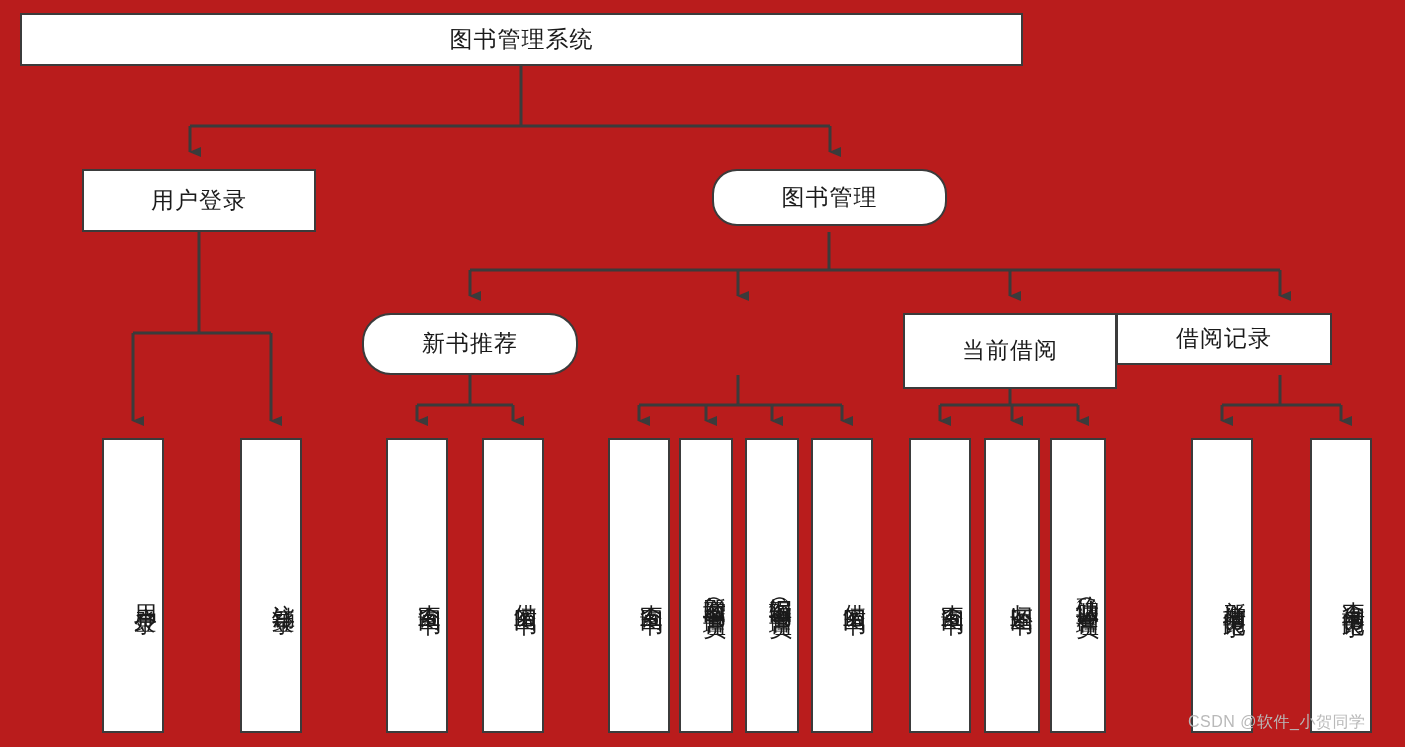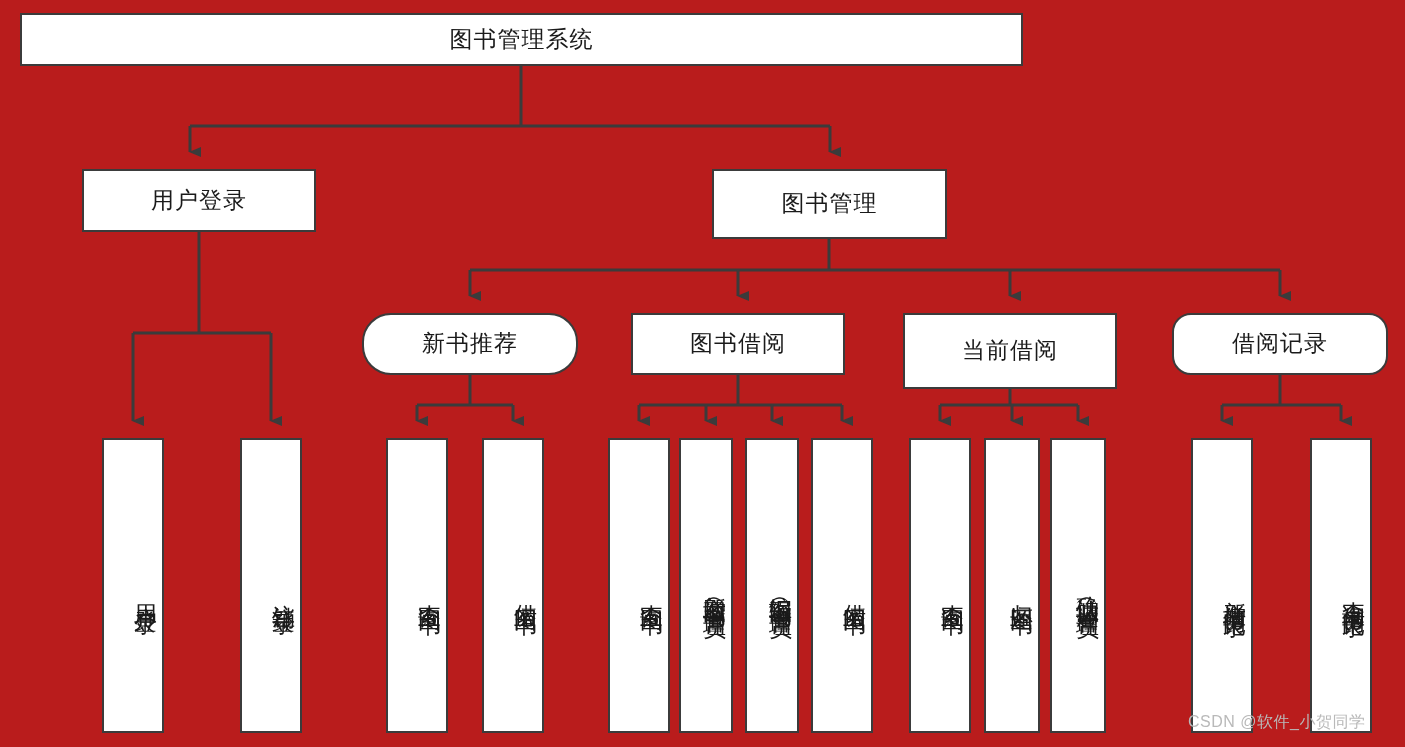--- a/index.html
+++ b/index.html
@@ -119,34 +119,31 @@
     </g>
   </svg>
 
   <div class="node horiz" id="n-root" style="left: 20px; top: 13px; width: 1003px; height: 53px;">
     <span>图书管理系统</span>
   </div>
 
   <div class="node horiz" id="n-l2-0" style="left: 82px; top: 169px; width: 234px; height: 63px;">
     <span>用户登录</span>
   </div>
-  <div class="node horiz" id="n-l2-1" style="left: 712px; top: 169px; width: 235px; height: 70px;">
+  <div class="node horiz" id="n-l2-1" style="left: 712px; top: 169px; width: 235px; height: 57px; border-radius: 25px;">
     <span>图书管理</span>
   </div>
 
   <div class="node horiz" id="n-l3-0" style="left: 362px; top: 313px; width: 216px; height: 62px; border-radius: 29px;">
     <span>新书推荐</span>
   </div>
-  <div class="node horiz" id="n-l3-1" style="left: 631px; top: 313px; width: 214px; height: 62px;">
-    <span>图书借阅</span>
-  </div>
   <div class="node horiz" id="n-l3-2" style="left: 903px; top: 313px; width: 214px; height: 76px;">
     <span>当前借阅</span>
   </div>
-  <div class="node horiz" id="n-l3-3" style="left: 1172px; top: 313px; width: 216px; height: 62px; border-radius: 19px;">
+  <div class="node horiz" id="n-l3-3" style="left: 1116px; top: 313px; width: 216px; height: 52px;">
     <span>借阅记录</span>
   </div>
 
   <div class="node vert" id="n-leaf-0" style="left: 102px; top: 438px; width: 62px; height: 295px;">
     <span class="vlabel">用户登录</span>
   </div>
   <div class="node vert" id="n-leaf-1" style="left: 240px; top: 438px; width: 62px; height: 295px;">
     <span class="vlabel">注销登录</span>
   </div>
   <div class="node vert" id="n-leaf-2" style="left: 386px; top: 438px; width: 62px; height: 295px;">

